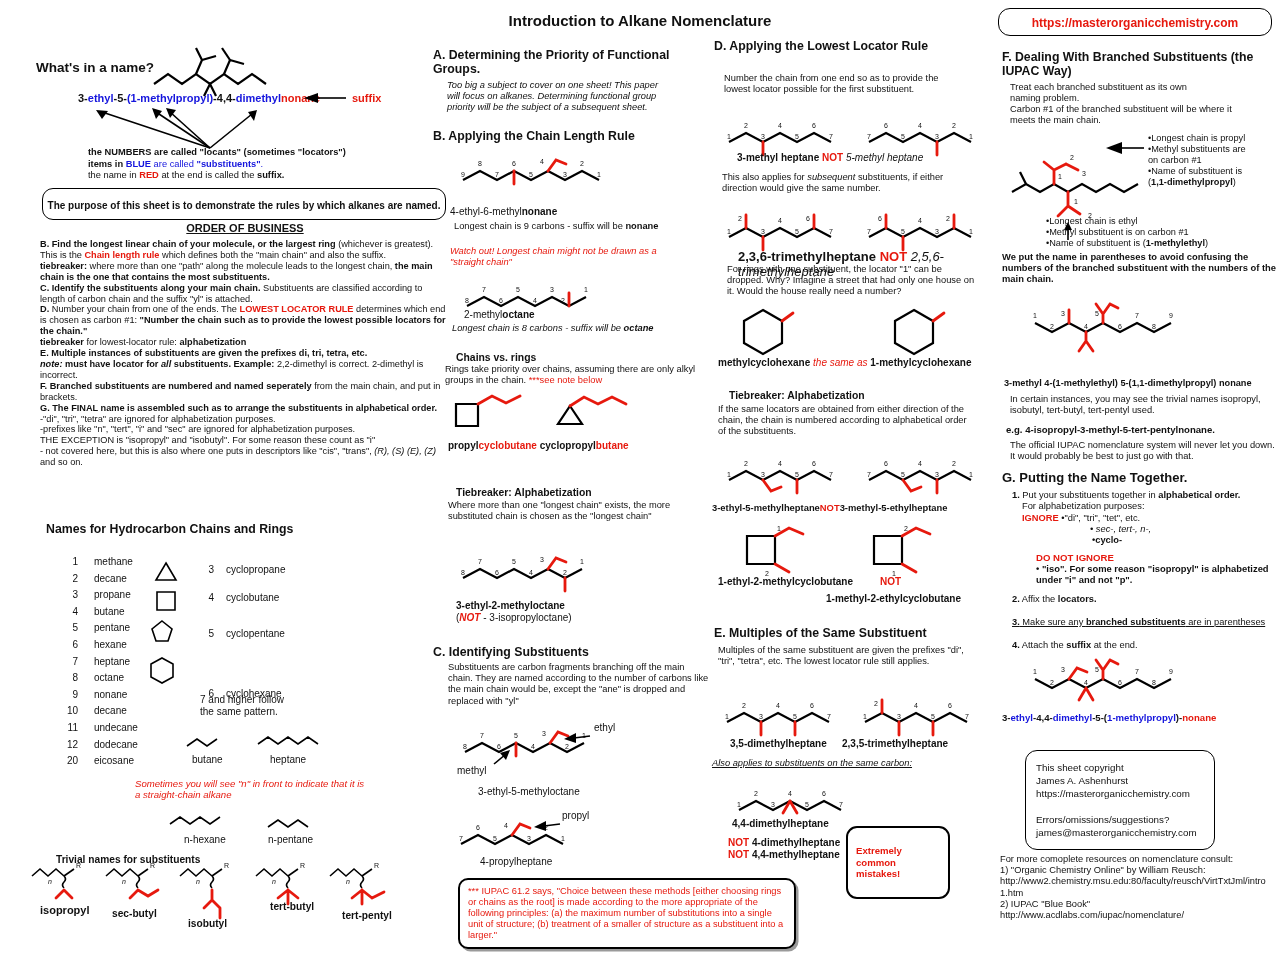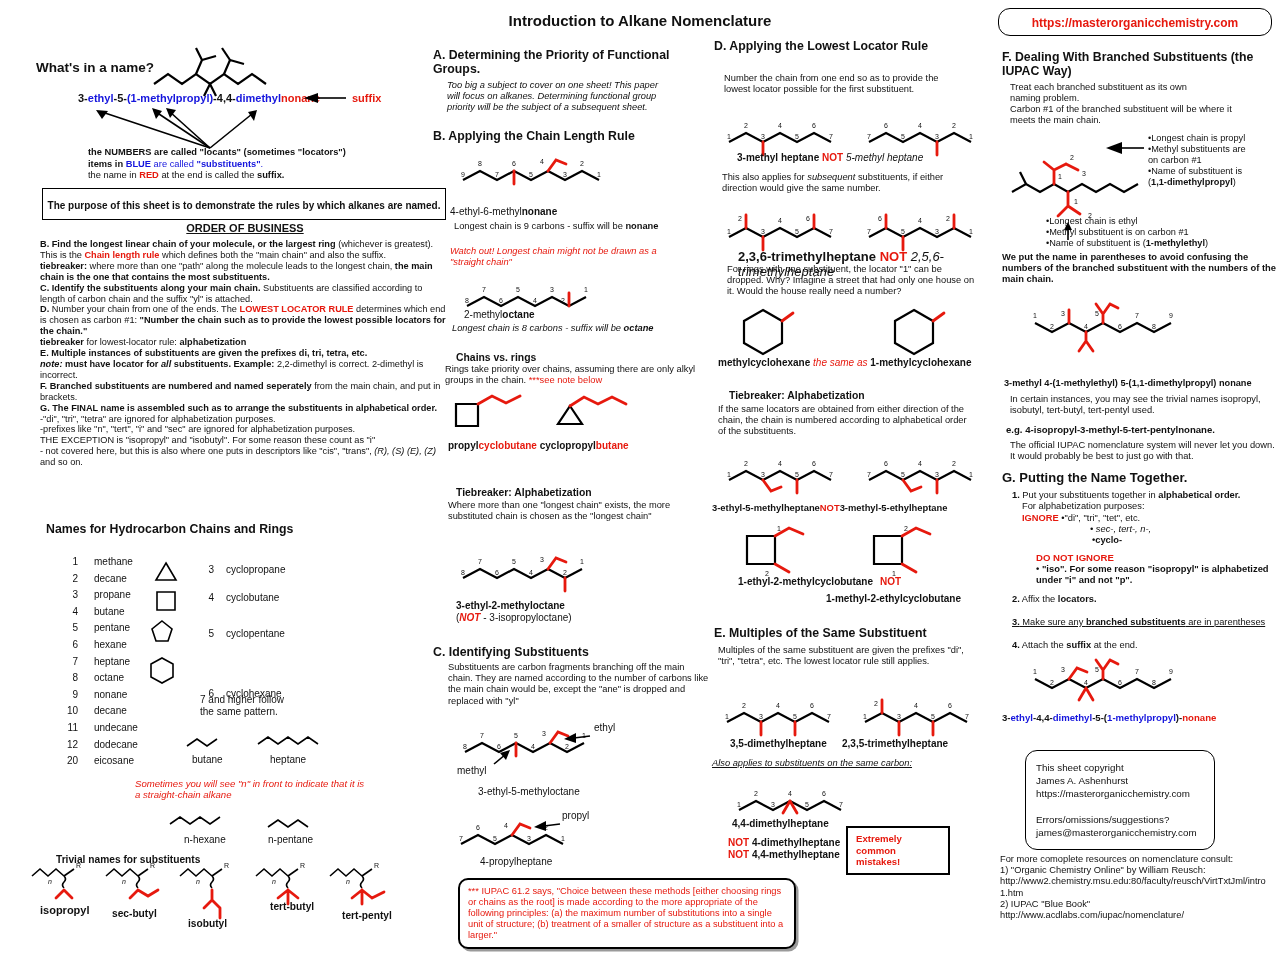--- a/index.html
+++ b/index.html
@@ -10,21 +10,21 @@
   .t9{font-size:9.3px;line-height:11.2px;}
   .t10{font-size:10px;line-height:12px;}
   .h{font-weight:bold;font-size:12.3px;line-height:14px;}
   .h2{font-weight:bold;font-size:10.4px;line-height:12px;}
   .b,.b span{font-weight:bold;}
   .i{font-style:italic;}
   .cr{color:var(--red);}
   .cbl{color:var(--blue);}
   .red{color:var(--red);}
   .ctr{text-align:center;}
-  .box{border:1.6px solid #000;border-radius:0;}
+  .box{border:1.6px solid #000;border-radius:11px;}
   .shadowbox{border:2px solid #000;border-radius:10px;box-shadow:2.5px 2.5px 0 #9a9a9a;background:#fff;}
   svg{display:block;overflow:visible;}
   .bk{stroke:#000;stroke-width:2.2;fill:none;}
   .bk1{stroke:#000;stroke-width:1.6;fill:none;}
   .rd{stroke:var(--red);stroke-width:2.8;fill:none;stroke-linecap:round;}
   .fil{fill:#000;stroke:none;}
   .loctxt{font-size:7px;fill:#111;font-family:"Liberation Sans",sans-serif;}
   .chrow{display:flex;line-height:16.6px;font-size:10px;}
   .chn{display:inline-block;width:20px;text-align:right;margin-right:16px;}
   .rnum{display:inline-block;width:16px;text-align:right;margin-right:12px;}
@@ -485,21 +485,21 @@
   <text class="loctxt" x="42" y="11">1</text>
   <text class="loctxt" x="30" y="56">2</text>
 </svg>
 <svg class="abs" style="left:862px;top:520px;" width="96" height="62">
   <polygon class="bk" points="12,16 40,16 40,44 12,44" fill="none"></polygon>
   <polyline class="rd" points="40,16 54,8 68,14"></polyline>
   <line class="rd" x1="40" y1="44" x2="54" y2="52"></line>
   <text class="loctxt" x="42" y="11">2</text>
   <text class="loctxt" x="30" y="56">1</text>
 </svg>
-<div class="abs b t10" style="left:718px;top:576px;margin-left:20px;">1-ethyl-2-methylcyclobutane</div>
+<div class="abs b t10" style="left:718px;top:576px;">1-ethyl-2-methylcyclobutane</div>
 <div class="abs b red t10" style="left:880px;top:576px;">NOT</div>
 <div class="abs b t10" style="left:826px;top:593px;">1-methyl-2-ethylcyclobutane</div>
 
 <div class="abs h" style="left:714px;top:626px;width:280px;">E. Multiples of the Same Substituent</div>
 <div class="abs t9" style="left:718px;top:645px;width:258px;">Multiples of the same substituent are given the prefixes "di", "tri", "tetra", etc. The lowest locator rule still applies.</div>
 
 <div class="abs" style="left:714px;top:682px;">
     <svg width="142" height="64">
       <polyline points="13,40 30,31 47,40 64,31 81,40 98,31 115,40" class="bk"></polyline>
       <path d="M47,40 L47,53" class="rd"></path>
@@ -542,21 +542,21 @@
       <text x="64" y="26" text-anchor="middle" class="loctxt">4</text>
       <text x="81" y="37" text-anchor="middle" class="loctxt">5</text>
       <text x="98" y="26" text-anchor="middle" class="loctxt">6</text>
       <text x="115" y="37" text-anchor="middle" class="loctxt">7</text>
     </svg>
   </div>
 <div class="abs b t10" style="left:732px;top:818px;">4,4-dimethylheptane</div>
 <div class="abs t10" style="left:728px;top:837px;"><span class="b cr">NOT </span><span class="b">4-dimethylheptane</span></div>
 <div class="abs t10" style="left:728px;top:849px;"><span class="b cr">NOT </span><span class="b">4,4-methylheptane</span></div>
 
-<div class="abs box" style="left:846px;top:826px;width:104px;padding:5px 8px;border-width:2px;">
+<div class="abs box" style="left:846px;top:826px;width:104px;padding:17px 8px;border-width:2px;">
   <div class="red b" style="font-size:9.6px;line-height:11.5px;">
       <div>Extremely common</div>
       <div>mistakes!</div>
     </div>
 </div>
 
 <div class="abs h" style="left:1002px;top:50px;width:260px;">F. Dealing With Branched Substituents (the IUPAC Way)</div>
 <div class="abs t9" style="left:1010px;top:82px;width:205px;">Treat each branched substituent as its own naming problem.</div>
 <div class="abs t9" style="left:1010px;top:104px;width:232px;">Carbon #1 of the branched substituent will be where it meets the main chain.</div>
 

